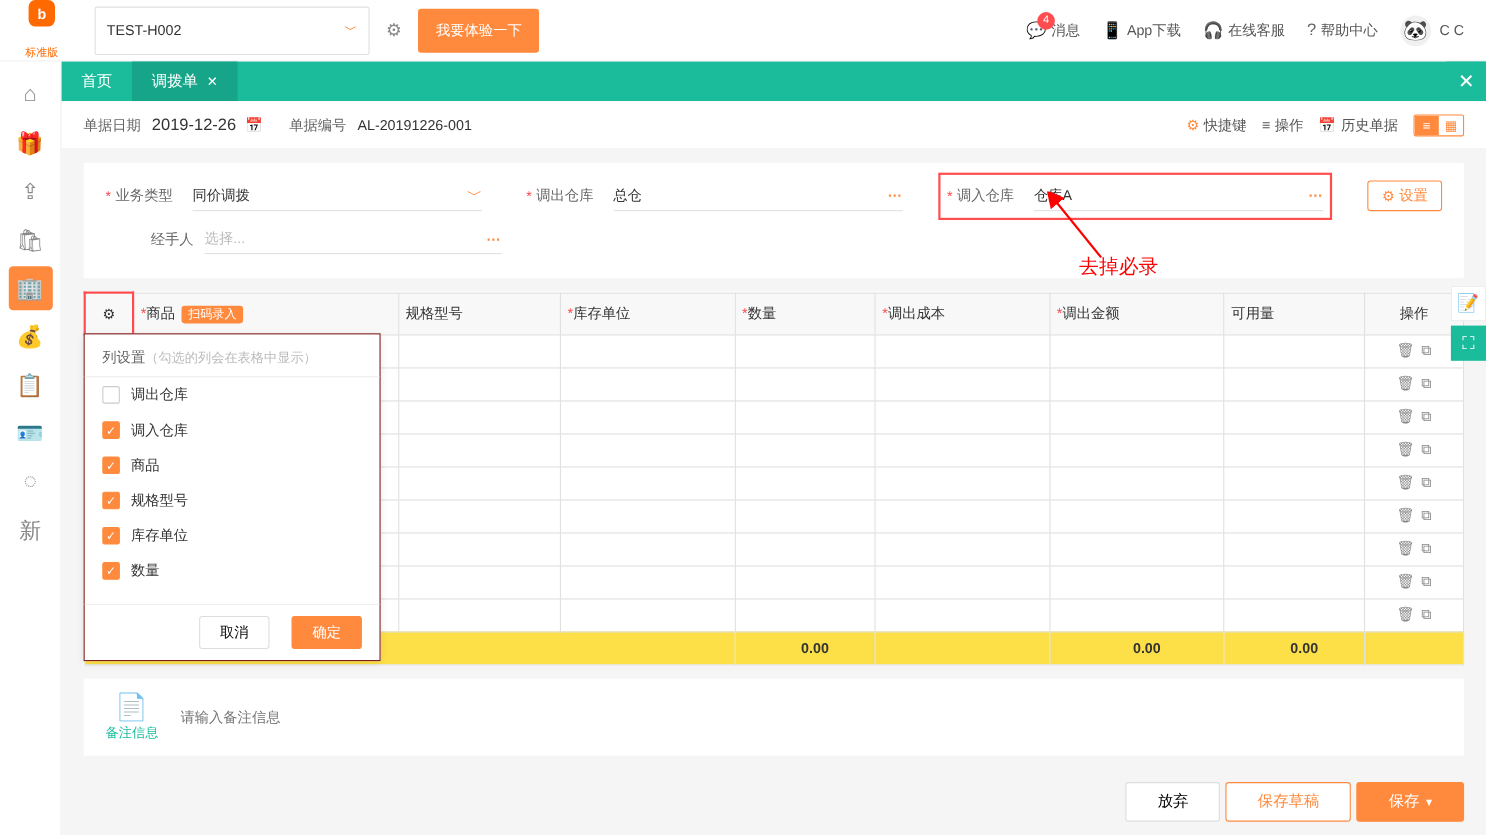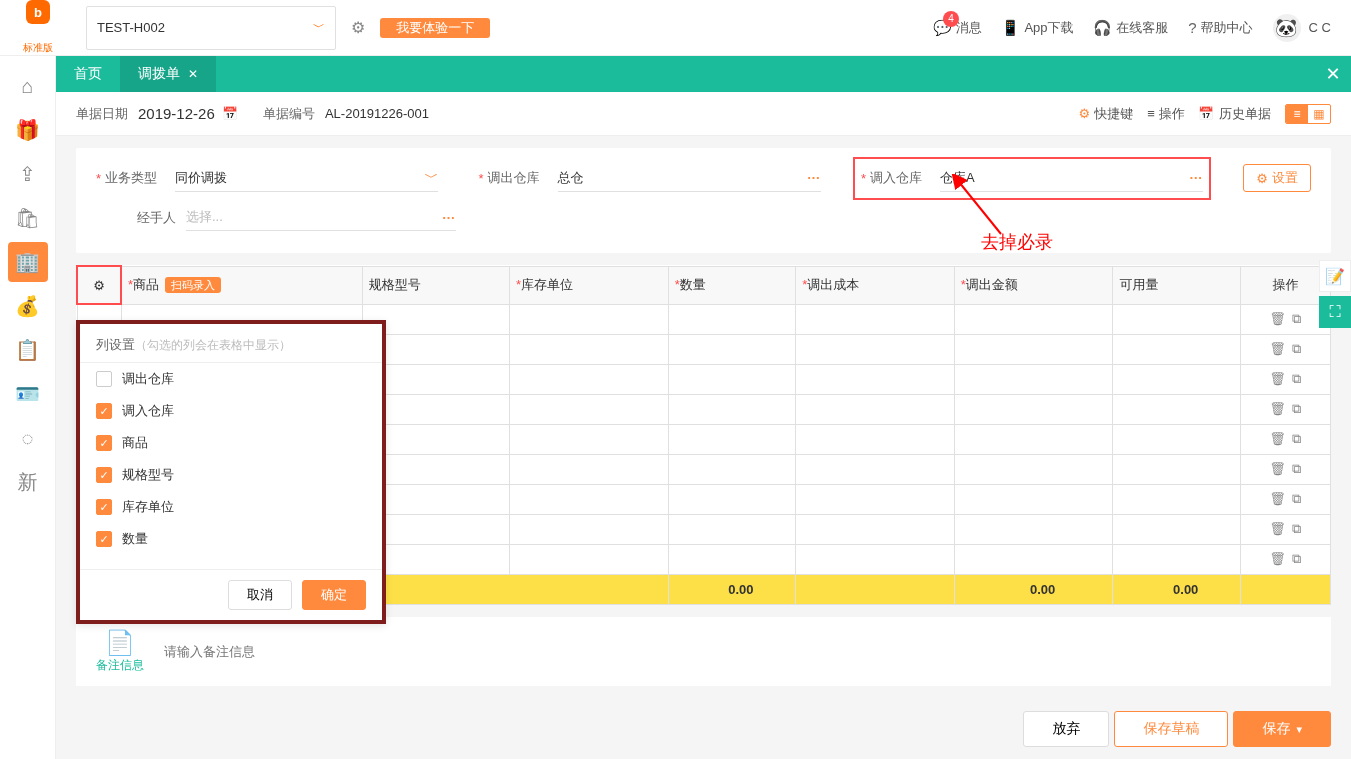--- a/index.html
+++ b/index.html
@@ -6,21 +6,21 @@
 body { font-family: "Microsoft YaHei", sans-serif; font-size: 13px; color: #333; background: #fff; width: 1351px; height: 759px; overflow: hidden; position: relative; }
 
 
 .top-header { height: 56px; display: flex; align-items: center; padding: 0 20px; border-bottom: 1px solid #eee; }
 .logo { width: 36px; display: flex; flex-direction: column; align-items: center; }
 .logo-icon { width: 24px; height: 24px; background: #ff6a00; border-radius: 6px; display: flex; align-items: center; justify-content: center; color: #fff; font-weight: bold; }
 .logo-text { font-size: 10px; color: #ff6a00; margin-top: 17px; }
 .selector { margin-left: 30px; width: 250px; height: 44px; border: 1px solid #e0e0e0; border-radius: 2px; display: flex; align-items: center; padding: 0 10px; justify-content: space-between; }
 .selector .chev { color: #ff6a00; font-size: 12px; }
 .gear-top { margin-left: 15px; color: #888; font-size: 16px; }
-.btn-experience { margin-left: 15px; background: #ff8a3d; color: #fff; border: none; border-radius: 3px; height: 20px; padding: 0 16px; font-size: 13px; }
+.btn-experience { margin-left: 15px; background: #ff8a3d; color: #fff; border: none; border-radius: 3px; height: 40px; padding: 0 16px; font-size: 13px; }
 .spacer { flex: 1; }
 .hdr-item { display: flex; align-items: center; margin-left: 20px; color: #555; font-size: 13px; position: relative; }
 .hdr-item .icon { margin-right: 4px; font-size: 15px; color: #666; }
 .badge { position: absolute; top: -8px; left: 10px; background: #ff4d4f; color: #fff; border-radius: 50%; width: 16px; height: 16px; font-size: 10px; display: flex; align-items: center; justify-content: center; }
 .avatar { width: 28px; height: 28px; border-radius: 50%; background: #f0f0f0; display: flex; align-items: center; justify-content: center; font-size: 18px; margin-right: 8px; }
 
 
 .sidebar { position: absolute; left: 0; top: 56px; bottom: 0; width: 56px; background: #fff; border-right: 1px solid #eee; display: flex; flex-direction: column; align-items: center; padding-top: 10px; }
 .sidebar .sitem { width: 40px; height: 40px; display: flex; align-items: center; justify-content: center; color: #888; font-size: 20px; border-radius: 4px; margin-bottom: 4px; }
 .sidebar .sitem.active { background: #ff8a3d; color: #fff; }
@@ -68,28 +68,28 @@
 .tbl th .req { color: #ff4d4f; }
 .tbl td { border: 1px solid #e0e0e0; height: 30px; padding: 0 6px; font-size: 13px; }
 .th-gear { width: 44px; text-align: center !important; border: 2px solid #ff4d4f !important; }
 .th-op { width: 90px; text-align: center !important; }
 .td-op { text-align: center; color: #888; }
 .td-op span { margin: 0 3px; cursor: pointer; }
 .scan-btn { background: #ff8a3d; color: #fff; border-radius: 3px; padding: 2px 6px; font-size: 11px; margin-left: 6px; }
 .tbl tfoot td { background: #fde047; font-weight: bold; text-align: center; padding-left: 24px; }
 
 
-.col-popup { position: absolute; top: 55px; left: 0; width: 310px; background: #fff; border: 4px solid #7f1d1d; box-shadow: 0 2px 8px rgba(0,0,0,.1); z-index: 10; }
+.col-popup { position: absolute; top: 38px; left: 0; width: 270px; background: #fff; border: 1px solid #7f1d1d; box-shadow: 0 2px 8px rgba(0,0,0,.1); z-index: 10; }
 .col-popup .ptitle { padding: 12px 16px 8px 16px; color: #666; font-size: 13px; }
 .col-popup .ptitle .hint { color: #bbb; font-size: 12px; }
 .col-popup .plist { max-height: 230px; overflow-y: auto; border-top: 1px solid #eee; }
 .col-popup .pitem { padding: 7px 16px; display: flex; align-items: center; font-size: 13px; color: #333; }
 .col-popup .pitem .cb { width: 16px; height: 16px; border: 1px solid #ccc; border-radius: 2px; margin-right: 10px; display: flex; align-items: center; justify-content: center; font-size: 11px; }
 .col-popup .pitem .cb.checked { background: #ff8a3d; border-color: #ff8a3d; color: #fff; }
-.col-popup .pfooter { padding: 10px 16px; display: flex; justify-content: flex-end; gap: 10px; border-top: 1px solid #eee; }
+.col-popup .pfooter { padding: 10px 16px; display: flex; justify-content: flex-end; gap: 20px; border-top: 1px solid #eee; }
 .col-popup .pbtn { padding: 5px 18px; border-radius: 3px; font-size: 13px; border: 1px solid #ddd; background: #fff; }
 .col-popup .pbtn.primary { background: #ff8a3d; border-color: #ff8a3d; color: #fff; }
 .plist::-webkit-scrollbar { width: 10px; }
 .plist::-webkit-scrollbar-thumb { background: #ccc; border-radius: 5px; }
 
 
 .remark-card { background: #fff; margin: 12px 20px 0 20px; padding: 12px 20px; display: flex; align-items: center; gap: 20px; }
 .remark-left { display: flex; flex-direction: column; align-items: center; color: #1abc9c; font-size: 12px; }
 .remark-left .ricon { font-size: 24px; }
 .remark-input { flex: 1; border: none; color: #bbb; font-size: 13px; }

